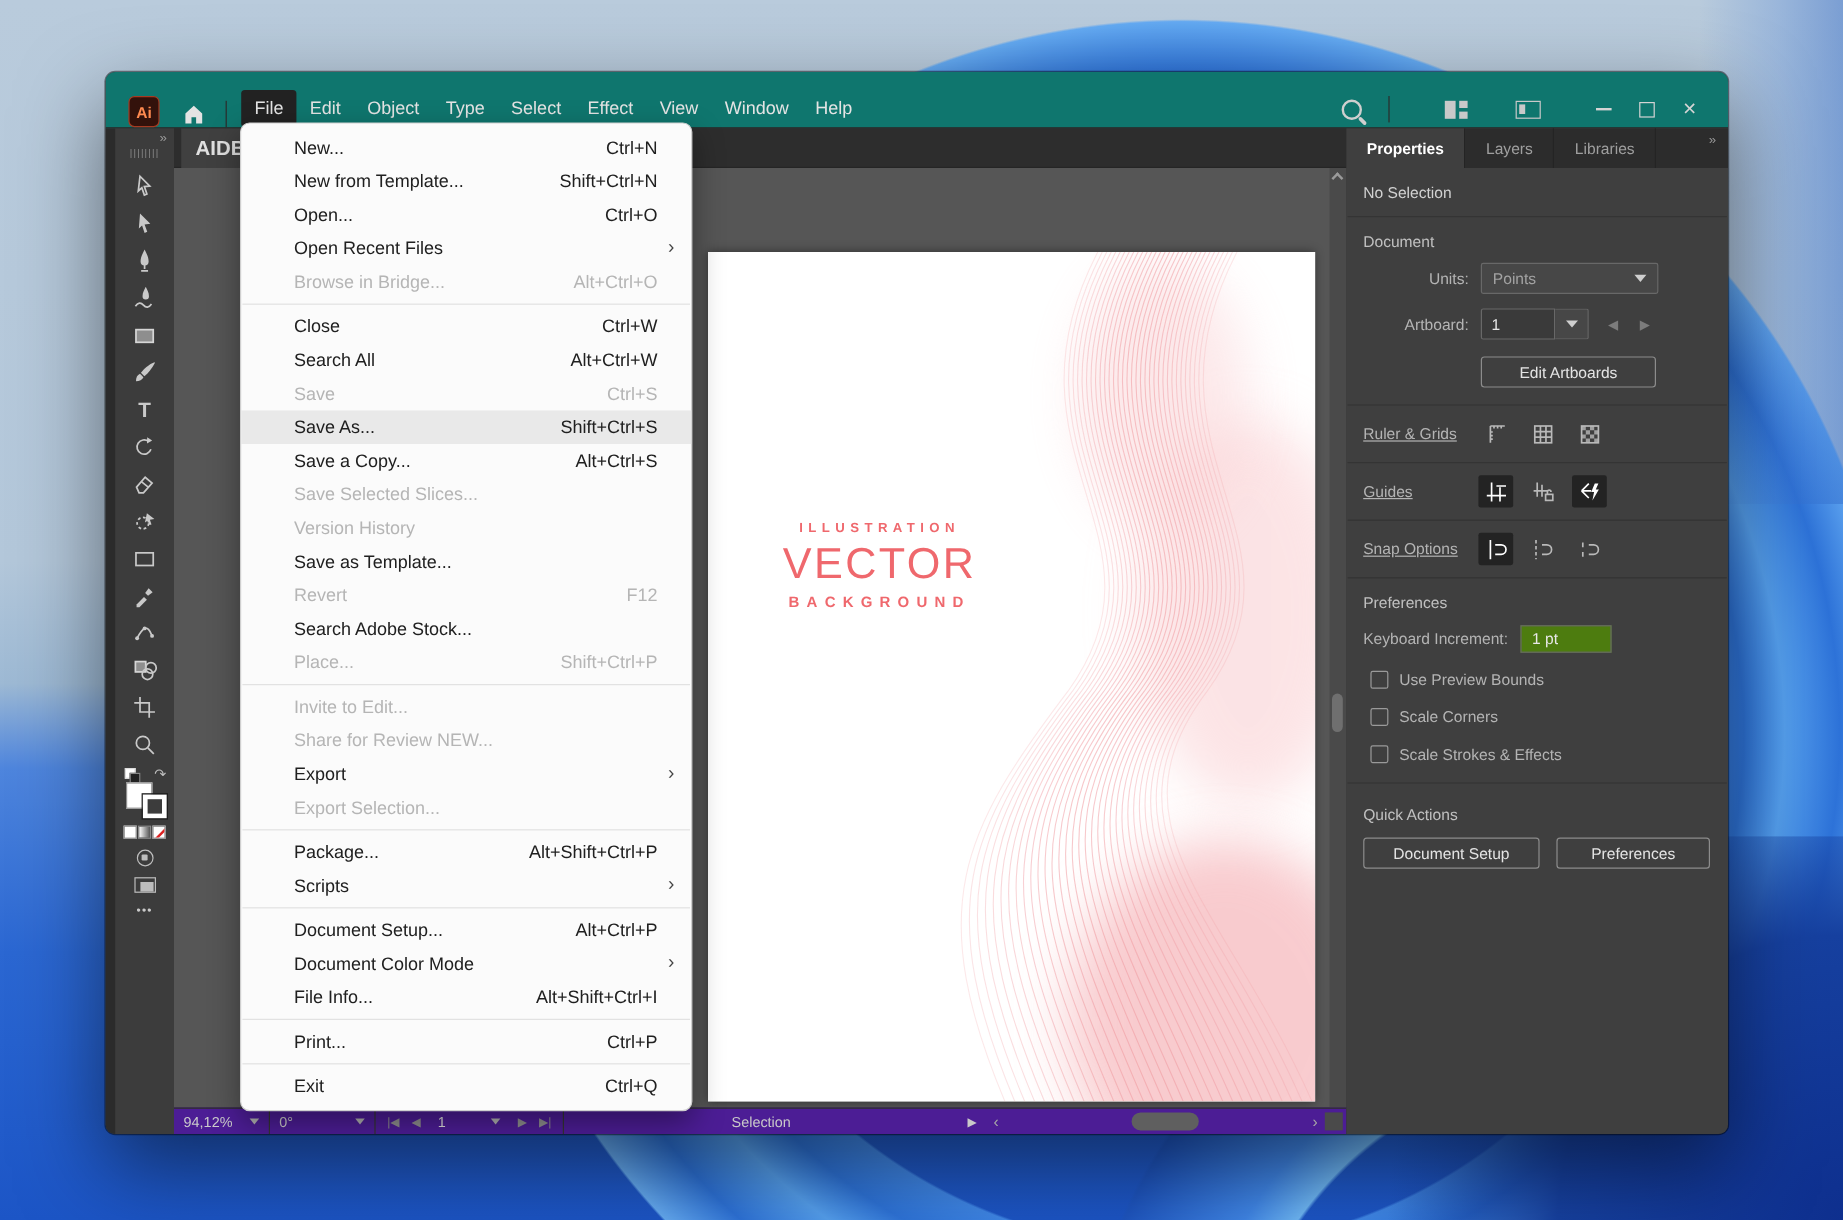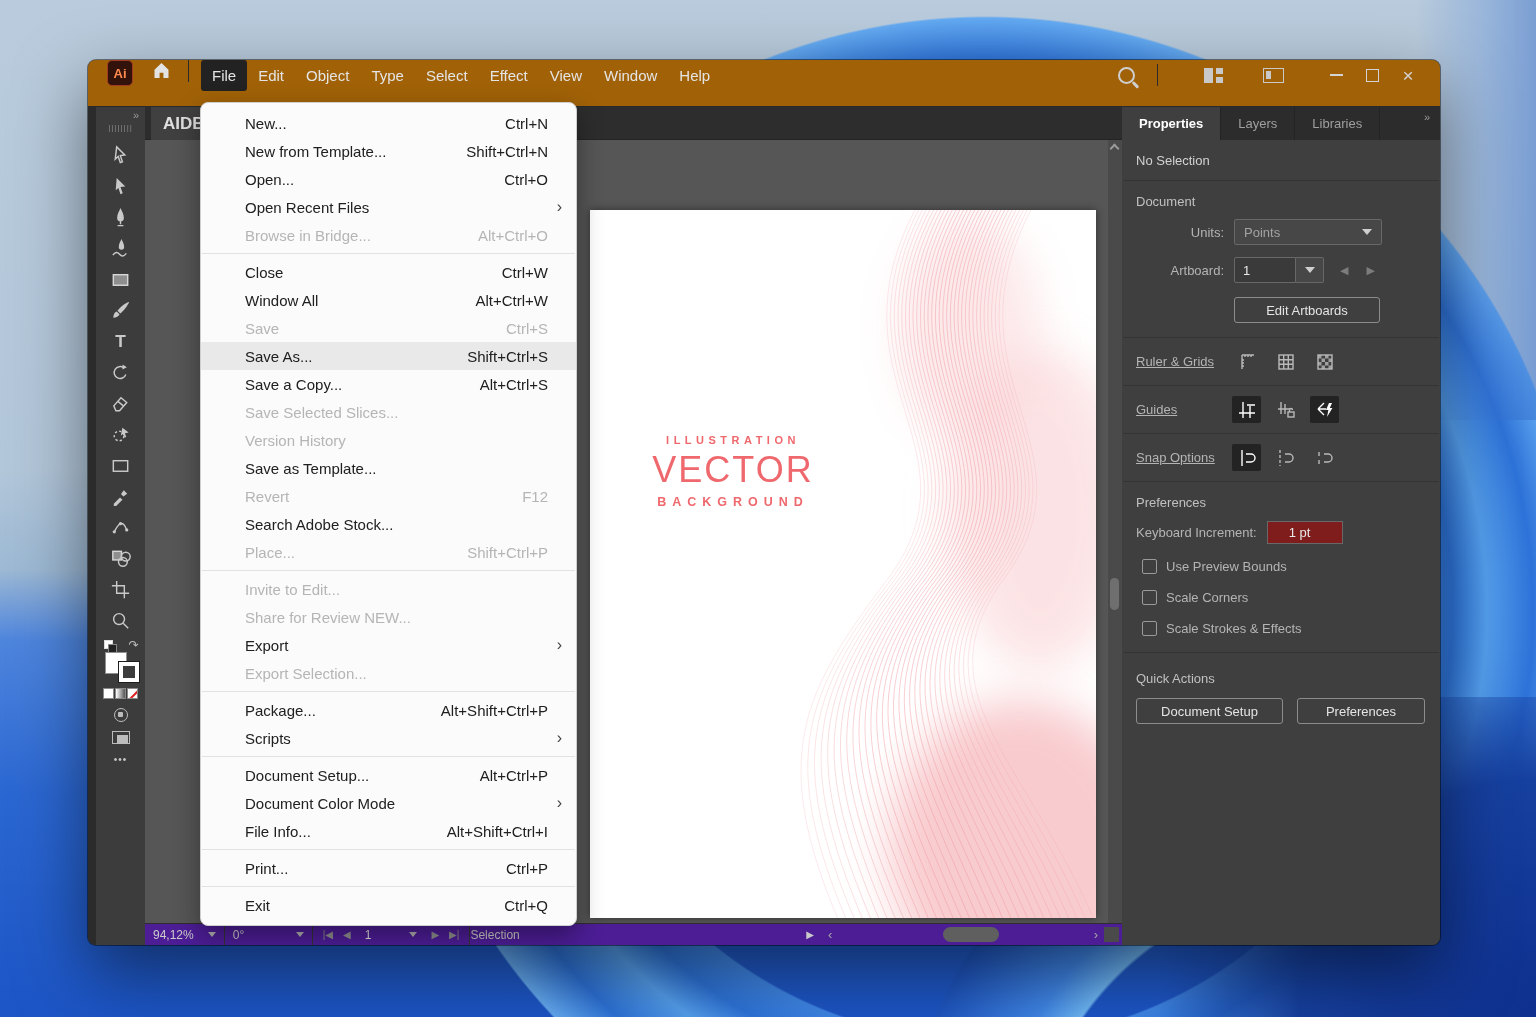--- a/index.html
+++ b/index.html
@@ -16,22 +16,22 @@
     background:linear-gradient(90deg, rgba(0,0,0,0) 0%, rgba(62,120,214,.25) 55%, rgba(47,104,200,.45) 100%); }
   .wallpaper .wp-br { position:absolute; right:0; bottom:0; width:420px; height:320px;
     background:radial-gradient(circle at 100% 100%, #0e2f8e 0%, #16409f 45%, rgba(22,64,159,0) 72%); }
 
   
   .window { position:absolute; left:88px; top:60px; width:1352px; height:885px;
     background:#3e3e3e; border-radius:8px; overflow:hidden;
     box-shadow:0 28px 70px rgba(0,0,0,.5), 0 0 0 1px rgba(0,0,0,.45); }
 
   
-  .titlebar { position:absolute; left:0; top:0; right:0; height:47px; background:#a16207;
-    border-bottom:1px solid #2a2a2a; display:flex; align-items:flex-start; color:#e4e4e4; }
+  .titlebar { position:absolute; left:0; top:0; right:0; height:47px; background:#0f766e;
+    border-bottom:1px solid #2a2a2a; display:flex; align-items:flex-end; color:#e4e4e4; }
   .ai-logo { width:26px; height:26px; margin-left:19px; border-radius:5px; background:#33120b;
     border:1.5px solid #a63a22; color:#ff8a50; font-weight:bold; font-size:13px;
     display:flex; align-items:center; justify-content:center; }
   .home-btn { margin-left:18px; display:flex; }
   .tb-sep { width:1px; height:22px; background:#2c2c2c; margin:0 12px 0 16px; }
   .menus { display:flex; align-items:center; font-size:15px; }
   .menu-item { padding:7px 11px; border-radius:3px; cursor:default; }
   .menu-item.active { background:#222222; }
   .tb-right { margin-left:auto; display:flex; align-items:center; }
   .search-ico { width:17px; height:17px; border:2px solid #cfcfcf; border-radius:50%; position:relative; }
@@ -102,21 +102,21 @@
 
   
   .statusbar { position:absolute; left:0; right:0; bottom:0; height:22px; background:#4c1d95;
     display:flex; align-items:center; color:#cccccc; font-size:12px; border-top:1px solid #2e2e2e; }
   .sb-seg { display:flex; align-items:center; height:100%; padding:0 8px; border-right:1px solid #343434; }
   .sb-chev { width:0; height:0; border-left:4px solid transparent; border-right:4px solid transparent;
     border-top:5px solid #b0b0b0; margin-left:14px; }
   .sb-nav { display:flex; align-items:center; gap:10px; padding:0 10px; height:100%; border-right:1px solid #343434; color:#8f8f8f; font-size:10px; }
   .sb-nav .lit { color:#bdbdbd; }
   .sb-field { display:flex; align-items:center; color:#ddd; font-size:12px; gap:16px; padding:0 4px; }
-  .sb-tool { flex:1; text-align:left; color:#c9c9c9; }
+  .sb-tool { flex:1; text-align:center; color:#c9c9c9; }
   .sb-play { color:#c9c9c9; font-size:10px; padding:0 8px; }
   .hscroll { display:flex; align-items:center; width:300px; height:100%; }
   .hscroll .ch { color:#a7a7a7; font-size:13px; padding:0 6px; }
   .hscroll .track { flex:1; position:relative; height:100%; }
   .hscroll .thumb { position:absolute; left:42%; top:3px; width:56px; height:15px; background:#5f5f5f; border-radius:8px; }
   .hscroll .corner { width:15px; height:15px; background:#4a4a4a; margin-right:3px; }
 
   
   .rpanel { position:absolute; right:0; top:0; width:318px; bottom:0; background:#3f3f3f; color:#b4b4b4; font-size:13px; }
   .rp-tabs { position:absolute; left:0; right:0; top:0; height:33px; background:#2c2c2c; display:flex; align-items:stretch; }
@@ -144,22 +144,22 @@
   .iconrow { display:flex; align-items:center; padding:10px 14px; }
   .iconrow .rp-label2 { width:96px; color:#b4b4b4;text-decoration:underline; }
   .icobtn { width:29px; height:27px; margin-right:10px; display:flex; align-items:center; justify-content:center; border-radius:2px; }
   .icobtn svg { width:20px; height:20px; }
   .icobtn svg * { stroke:#b9b9b9; fill:none; stroke-width:1.4; }
   .icobtn.on { background:#232323; }
   .icobtn.on svg * { stroke:#ffffff; }
   .icobtn svg .f { fill:#b9b9b9; stroke:none; }
   .icobtn.on svg .f { fill:#ffffff; }
   .kb-row { display:flex; align-items:center; padding:7px 14px; }
-  .kb-input { width:76px; height:23px; background:#7f1d1d; border:1px solid #686868; margin-left:10px;
-    display:flex; align-items:center; padding:0 21px; color:#e8e8e8; }
+  .kb-input { width:76px; height:23px; background:#4d7c0f; border:1px solid #686868; margin-left:10px;
+    display:flex; align-items:center; padding:0 9px; color:#e8e8e8; }
   .cb-row { display:flex; align-items:center; gap:9px; padding:8px 14px 8px 20px; }
   .cb-box { width:15px; height:15px; border:1.5px solid #9a9a9a; border-radius:2px; background:transparent; }
   .qa-btns { display:flex; gap:14px; padding:8px 14px 0; }
   .qa-btns .rp-btn:first-child { width:147px; }
   .qa-btns .rp-btn:last-child { width:128px; }
 
   
   .filemenu { position:absolute; left:112px; top:42px; width:377px; background:#fbfbfb;
     border:1px solid #cfcfcf; border-radius:8px; box-shadow:0 10px 26px rgba(0,0,0,.38);
     padding:6px 0; z-index:50; color:#202020; font-size:15px; }
@@ -606,21 +606,21 @@
         <span class="mi-shortcut">Alt+Ctrl+O</span>
         <span class="mi-arrow">&nbsp;</span>
       </div>
       <div class="sep"></div>
       <div class="mi">
         <span class="mi-label">Close</span>
         <span class="mi-shortcut">Ctrl+W</span>
         <span class="mi-arrow">&nbsp;</span>
       </div>
       <div class="mi">
-        <span class="mi-label">Window All</span>
+        <span class="mi-label">Search All</span>
         <span class="mi-shortcut">Alt+Ctrl+W</span>
         <span class="mi-arrow">&nbsp;</span>
       </div>
       <div class="mi dis">
         <span class="mi-label">Save</span>
         <span class="mi-shortcut">Ctrl+S</span>
         <span class="mi-arrow">&nbsp;</span>
       </div>
       <div class="mi hl">
         <span class="mi-label">Save As...</span>

